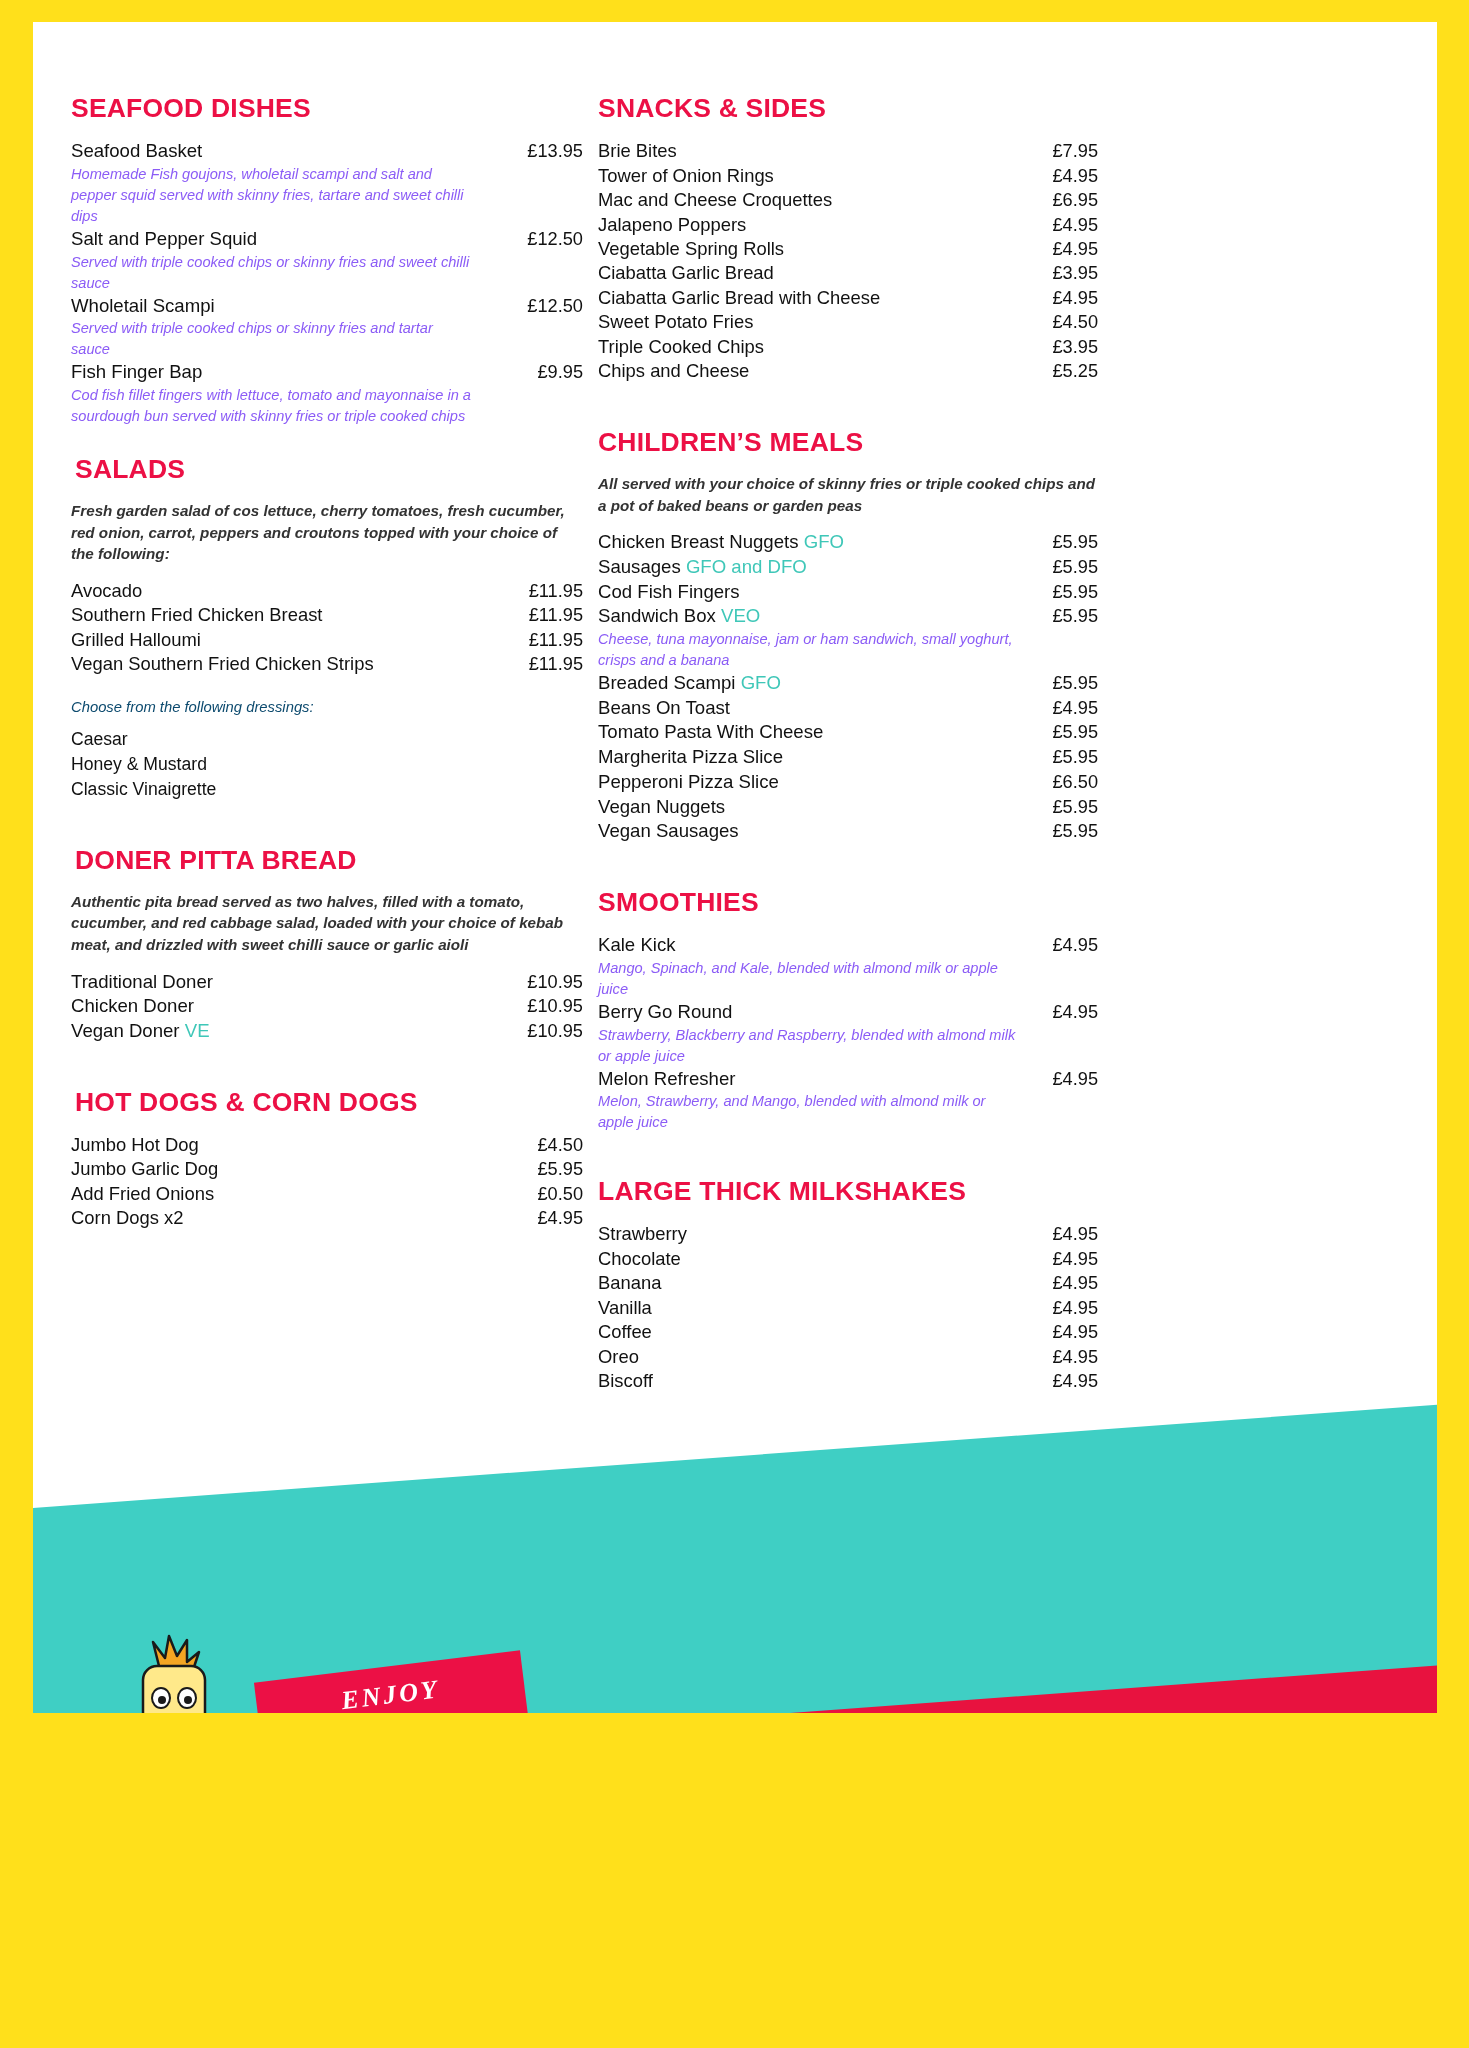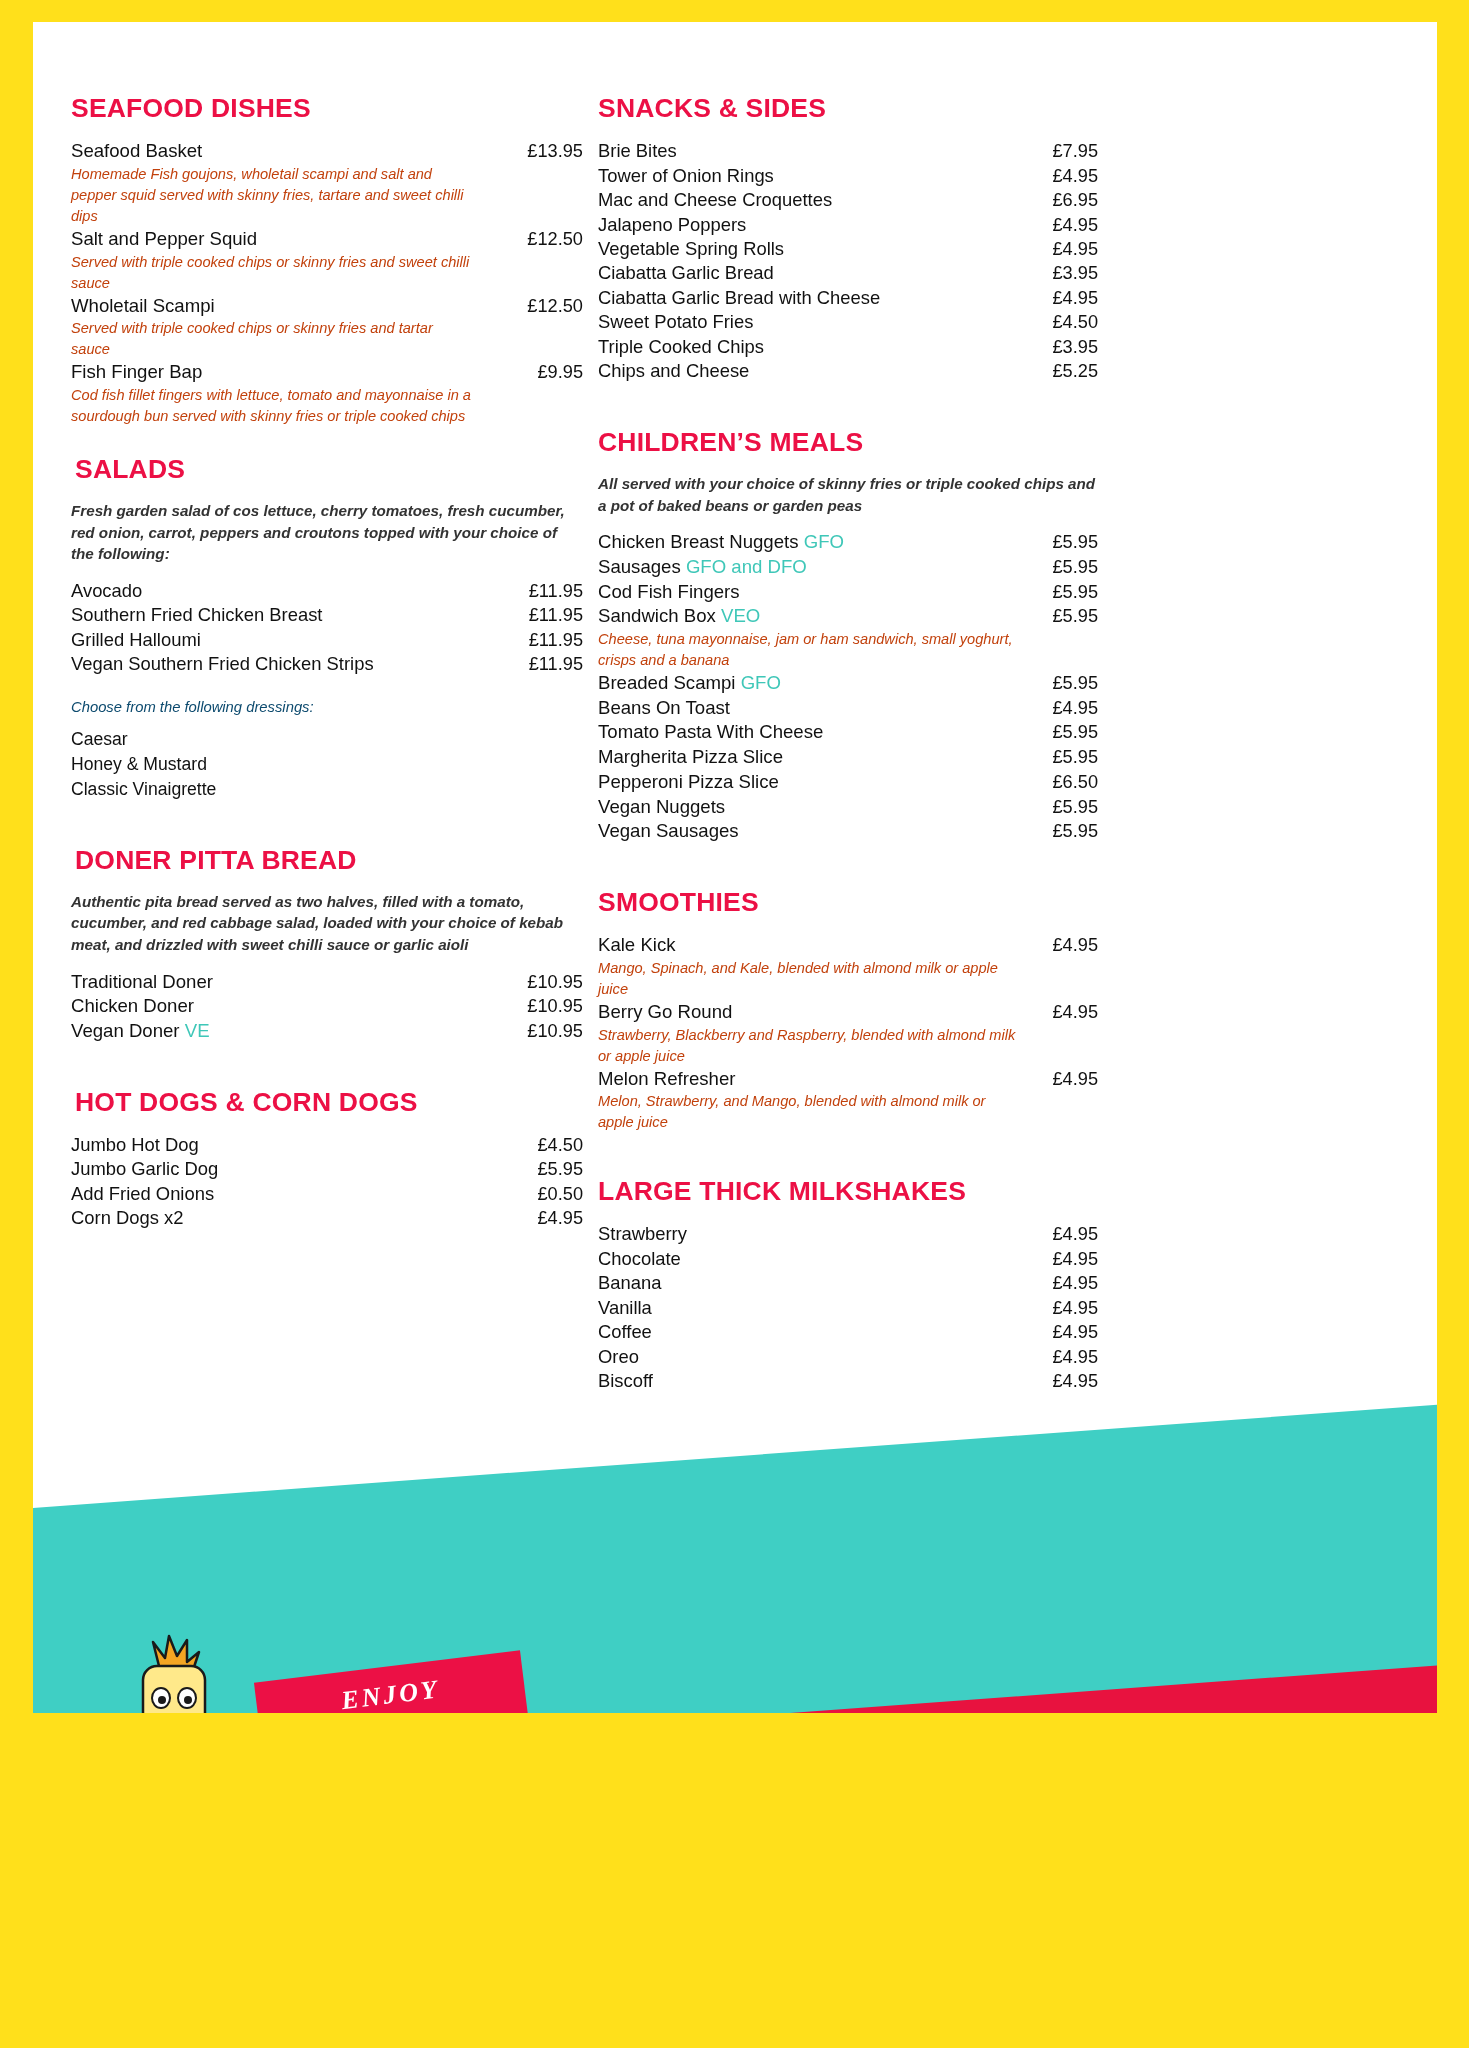--- a/index.html
+++ b/index.html
@@ -94,21 +94,21 @@
     color: #111111;
     white-space: nowrap;
     padding-left: 12px;
   }
   .tag { color: #3FC7B8; }
 
   .item-desc {
     font-style: italic;
     font-size: 14.6px;
     line-height: 1.44;
-    color: #c2410c;
+    color: #8b5cf6;
     max-width: 400px;
   }
   .item-desc.wide { max-width: 420px; }
   .gap-md { height: 22px; }
   .gap-lg { height: 38px; }
 
   .plain-list .row .nm { font-size: 18.4px; }
 
   .dressings-label {
     font-style: italic;

